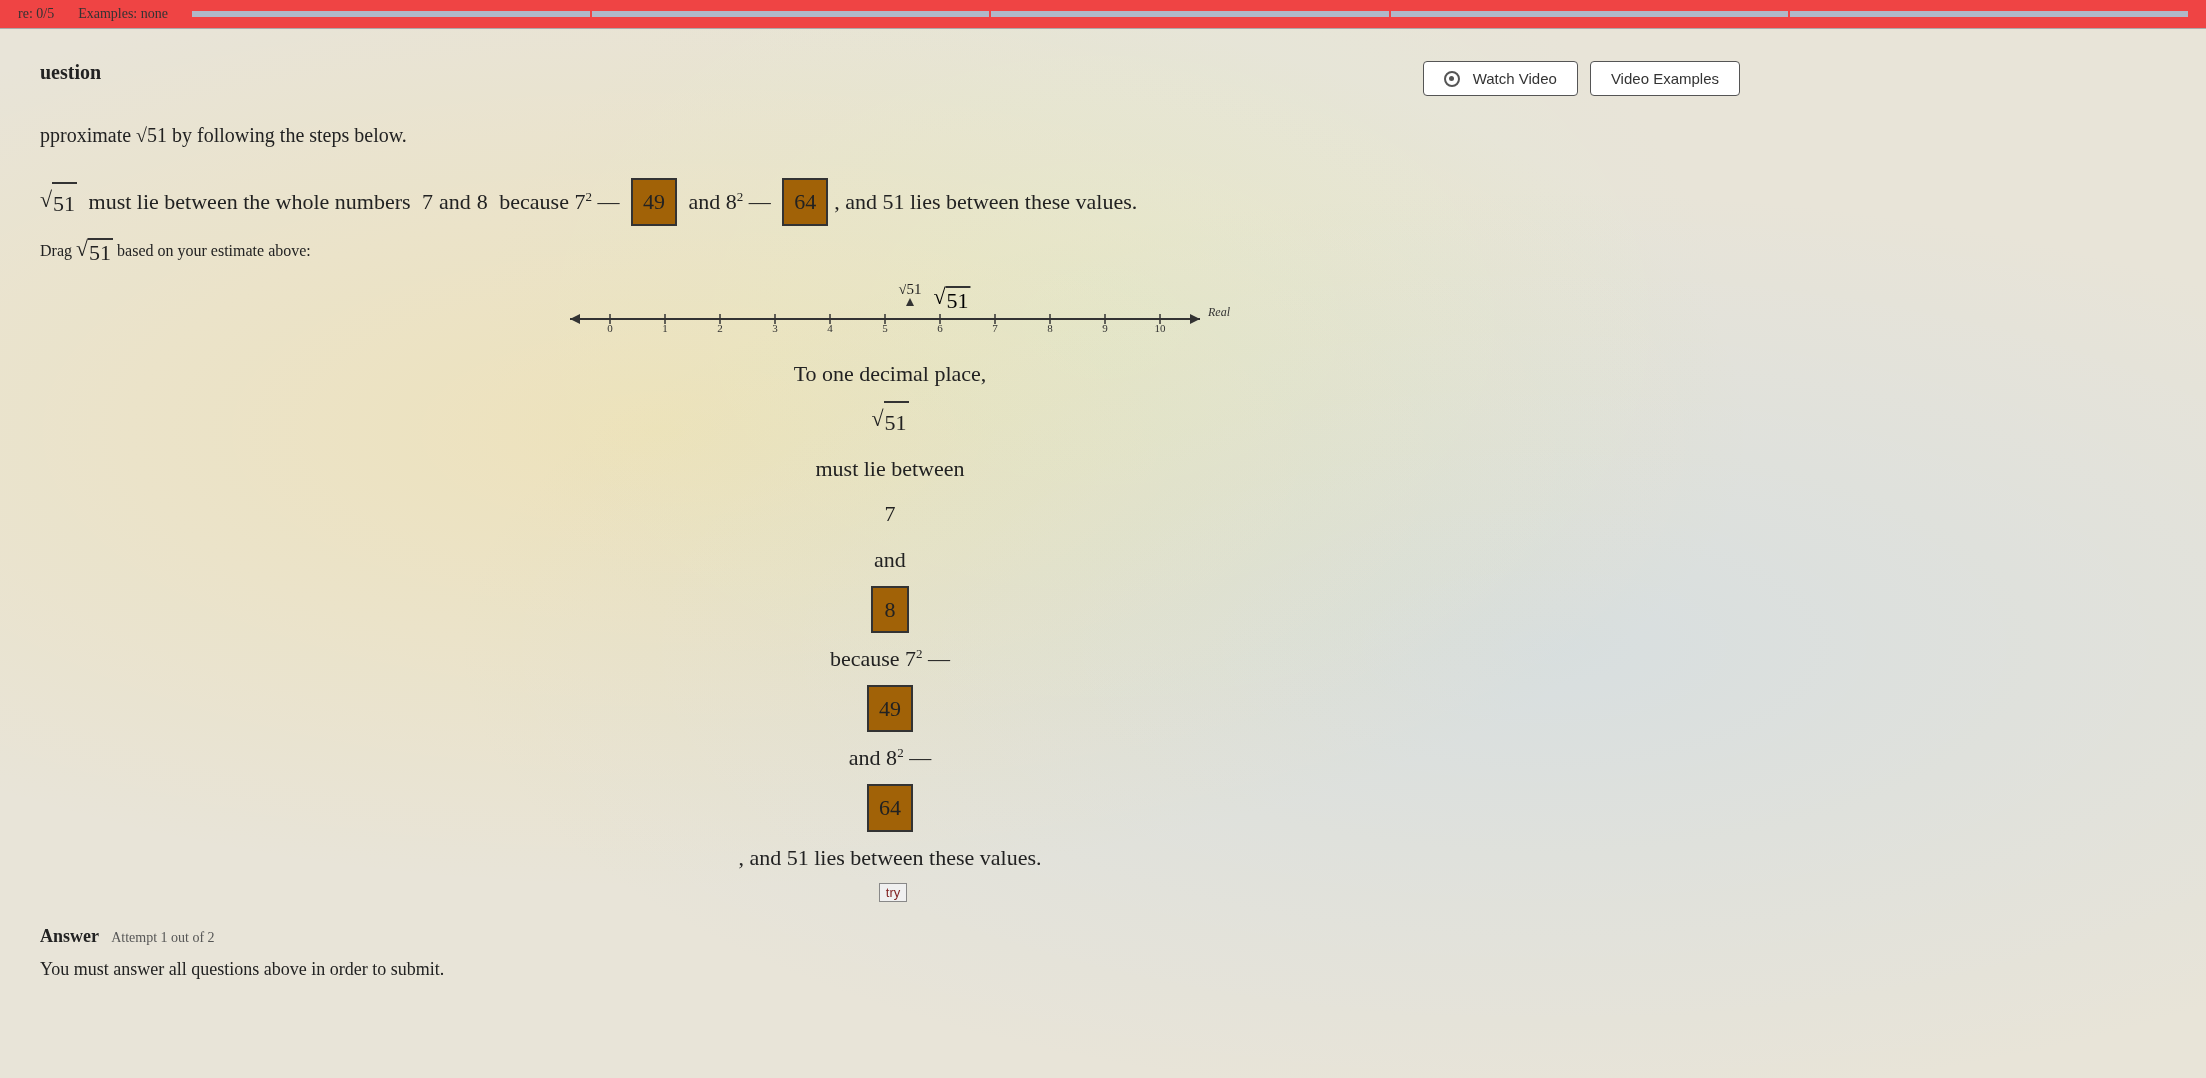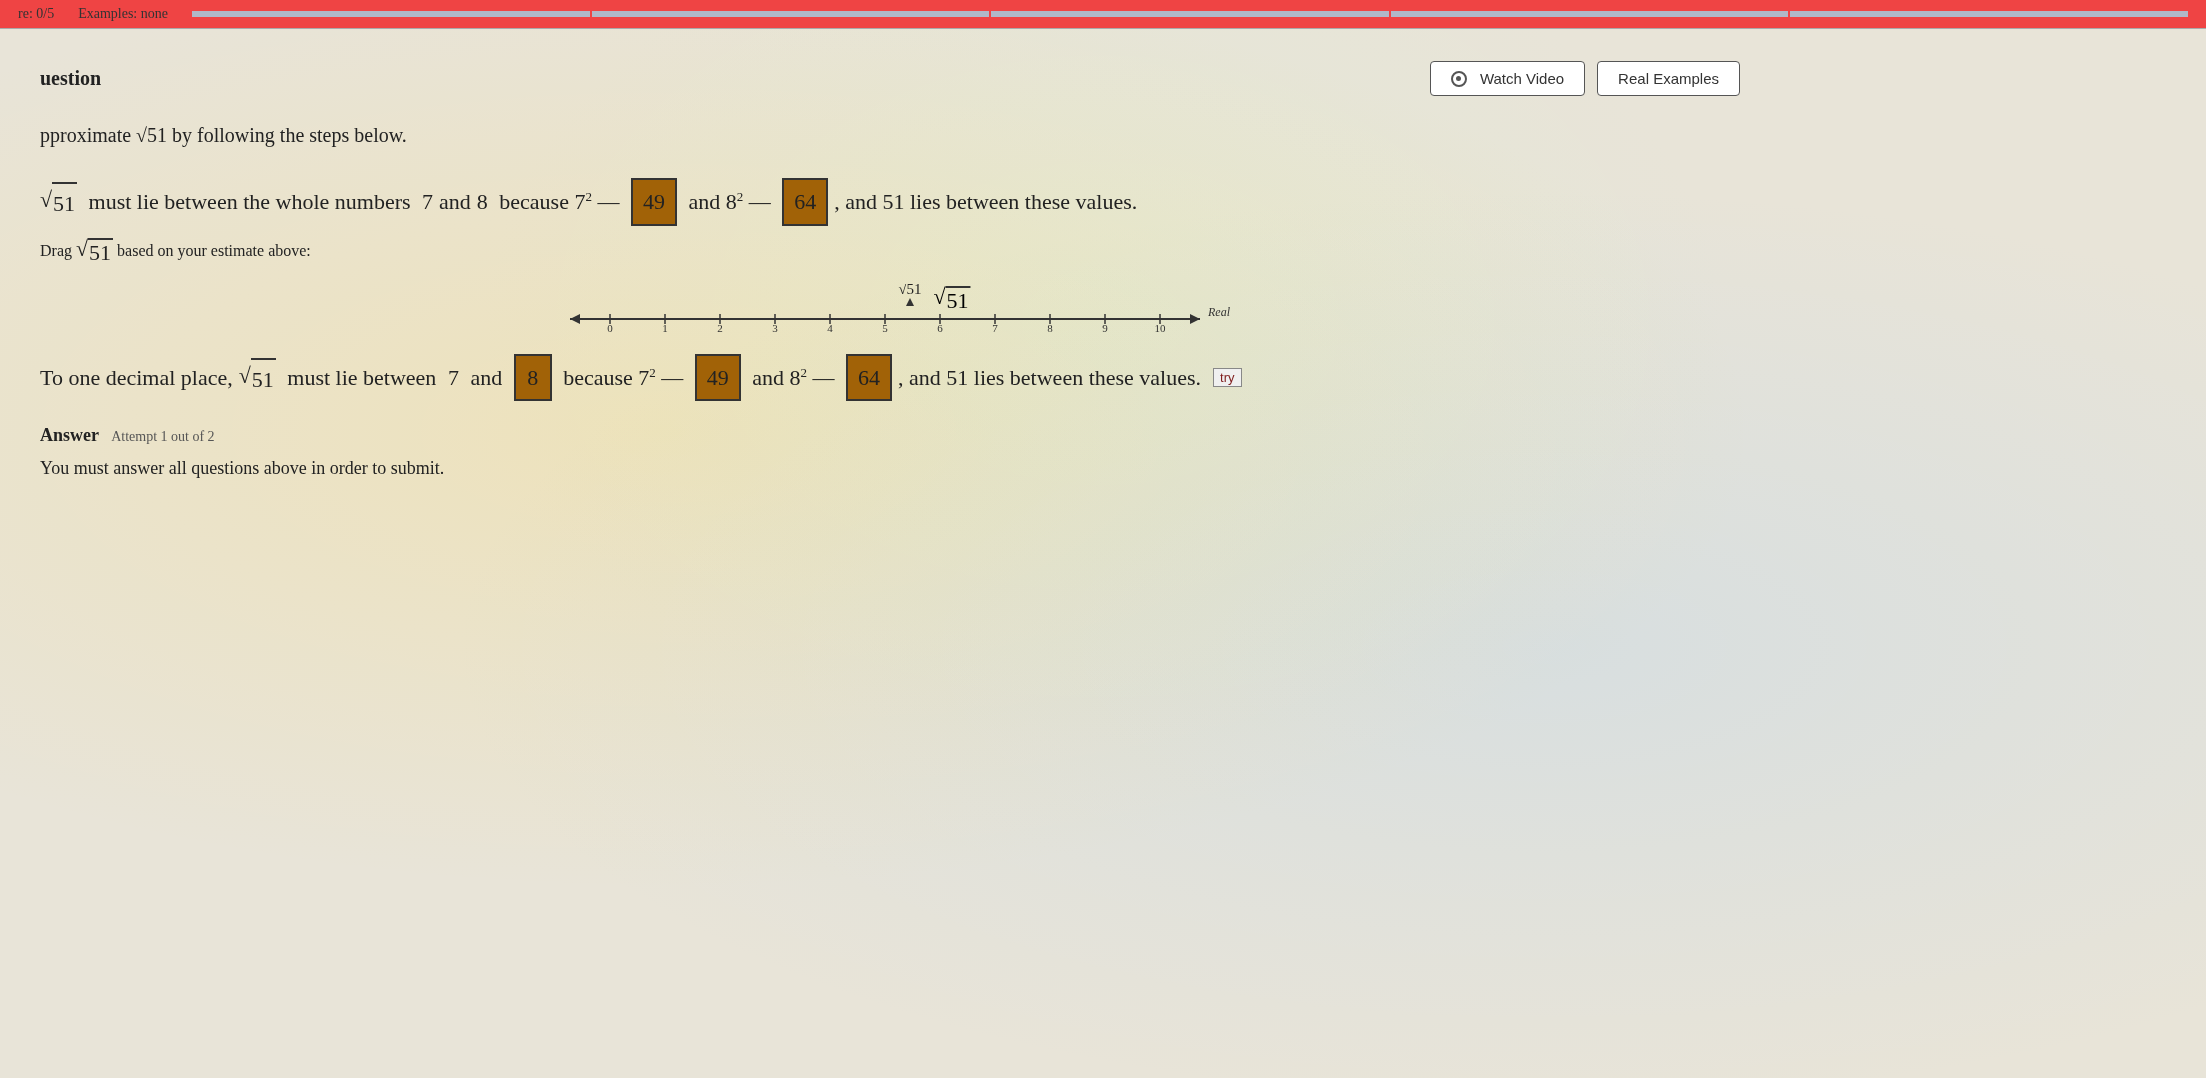--- a/index.html
+++ b/index.html
@@ -40,21 +40,21 @@
     }
 
     .main-content {
       padding: 32px 60px 40px 40px;
       max-width: 1800px;
     }
 
     .question-header {
       display: flex;
       justify-content: space-between;
-      align-items: center;
+      align-items: flex-start;
       margin-bottom: 24px;
     }
 
     .question-label {
       font-size: 20px;
       font-weight: bold;
       color: #222;
     }
 
     .btn-group {
@@ -224,21 +224,21 @@
 <div class="main-content">
 
   <div class="question-header">
     <span class="question-label">uestion</span>
     <div class="btn-group">
       <button class="btn">
         <span class="circle-icon"></span>
         <span>Watch Video</span>
       </button>
       <button class="btn">
-        <span>Real Examples</span>
+        <span>Video Examples</span>
       </button>
     </div>
   </div>
 
   <div class="instruction">
     <span>pproximate √51 by following the steps below.</span>
   </div>
 
   <div class="math-line">
     <span>
@@ -311,21 +311,21 @@
       <line x1="555" y1="30" x2="555" y2="40" stroke="#333" stroke-width="1.5"></line>
       <text x="555" y="48" font-size="11" text-anchor="middle" font-family="Georgia,serif" fill="#333">9</text>
 
       <line x1="610" y1="30" x2="610" y2="40" stroke="#333" stroke-width="1.5"></line>
       <text x="610" y="48" font-size="11" text-anchor="middle" font-family="Georgia,serif" fill="#333">10</text>
 
       <text x="658" y="32" font-size="12" font-family="Georgia,serif" font-style="italic" fill="#333">Real</text>
     </svg>
   </div>
 
-  <div class="decimal-line" style="margin-top: 16px;">
+  <div class="decimal-line" style="margin-top: 16px; flex-direction: column;">
     <span>To one decimal place, </span>
     <span class="radical"><span class="radical-content">51</span></span>
     <span>&nbsp;must lie between&nbsp;</span>
     <span>7</span>
     <span>&nbsp;and&nbsp;</span>
     <span class="math-box">8</span>
     <span>&nbsp;because 7<sup>2</sup> —&nbsp;</span>
     <span class="math-box">49</span>
     <span>&nbsp;and 8<sup>2</sup> —&nbsp;</span>
     <span class="math-box">64</span>

